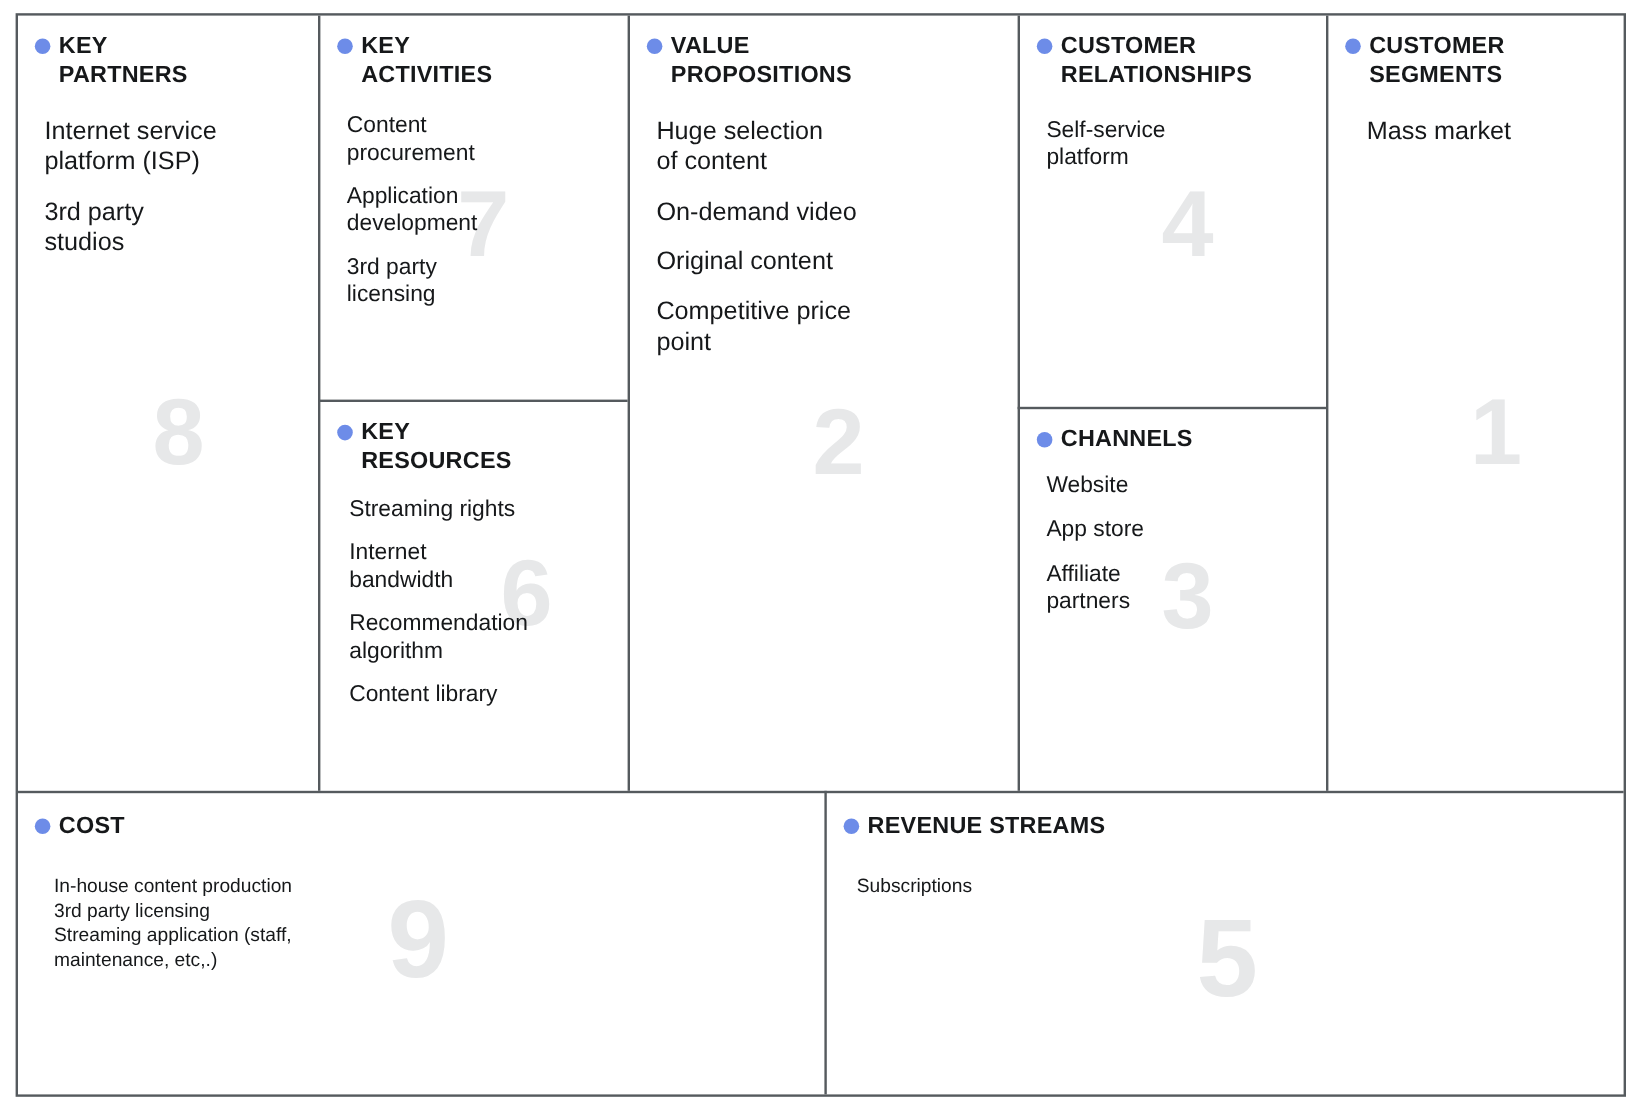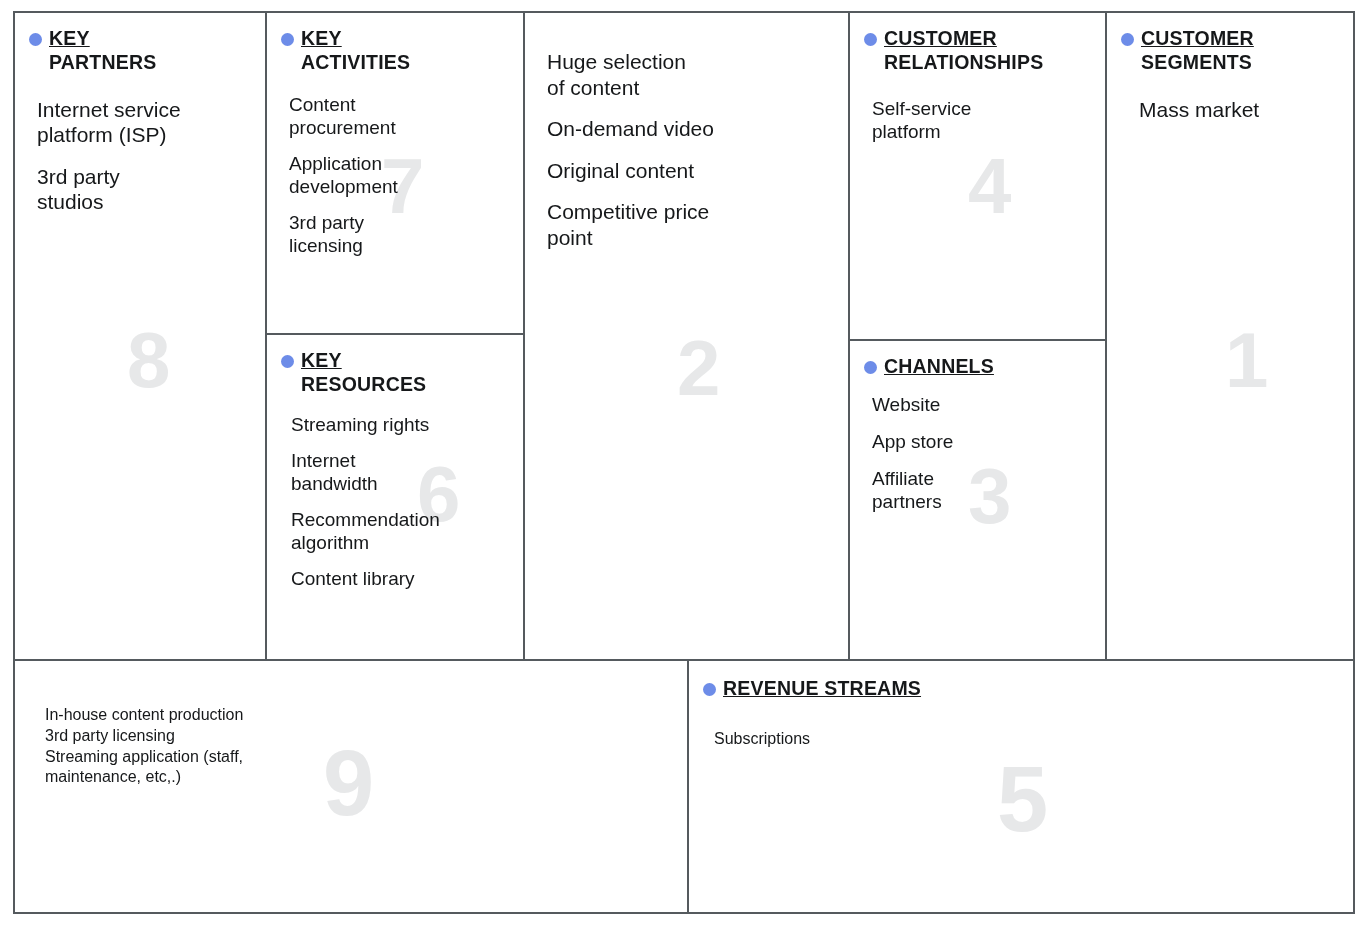--- a/index.html
+++ b/index.html
@@ -67,21 +67,20 @@
     top: 1px;
   }
   .head-text {
     display: inline;
     font-weight: bold;
     font-size: 19.5px;
     letter-spacing: 0.2px;
     line-height: 1.22;
     color: #16181a;
     text-transform: uppercase;
-    text-decoration: underline;
   }
   .head-indent {
     display: block;
     margin-left: 20px;
     font-weight: bold;
     font-size: 19.5px;
     letter-spacing: 0.2px;
     line-height: 1.22;
     color: #16181a;
     text-transform: uppercase;
@@ -193,20 +192,24 @@
         <div class="item">Recommendation
 algorithm</div>
         <div class="item">Content library</div>
       </div>
     </div>
   </div>
 
   <div class="block" style="left:510px; top:0; width:323px; height:646px;">
     <div class="block-inner">
       <div class="wm" style="left:152px; top:316px;">2</div>
+      <div class="blk-head">
+        <span class="dot"></span><span class="head-text">VALUE</span>
+        <span class="head-indent">PROPOSITIONS</span>
+      </div>
       <div class="items" style="margin-top:22px;">
         <div class="item">Huge selection
 of content</div>
         <div class="item">On-demand video</div>
         <div class="item">Original content</div>
         <div class="item">Competitive price
 point</div>
       </div>
     </div>
   </div>
@@ -249,20 +252,23 @@
       </div>
       <div class="items" style="margin-top:22px; margin-left:18px;">
         <div class="item">Mass market</div>
       </div>
     </div>
   </div>
 
   <div class="block" style="left:0; top:648px; width:672px; height:251px;">
     <div class="block-inner" style="padding-top:16px;">
       <div class="wm wm-lg" style="left:308px; top:76px;">9</div>
+      <div class="blk-head">
+        <span class="dot"></span><span class="head-text">COST</span>
+      </div>
       <div class="blockparagraph" style="margin-top:28px;">In-house content production
 3rd party licensing
 Streaming application (staff,
 maintenance, etc,.)</div>
     </div>
   </div>
 
   <div class="block" style="left:674px; top:648px; width:664px; height:251px;">
     <div class="block-inner" style="padding-top:16px;">
       <div class="wm wm-lg" style="left:308px; top:92px;">5</div>

